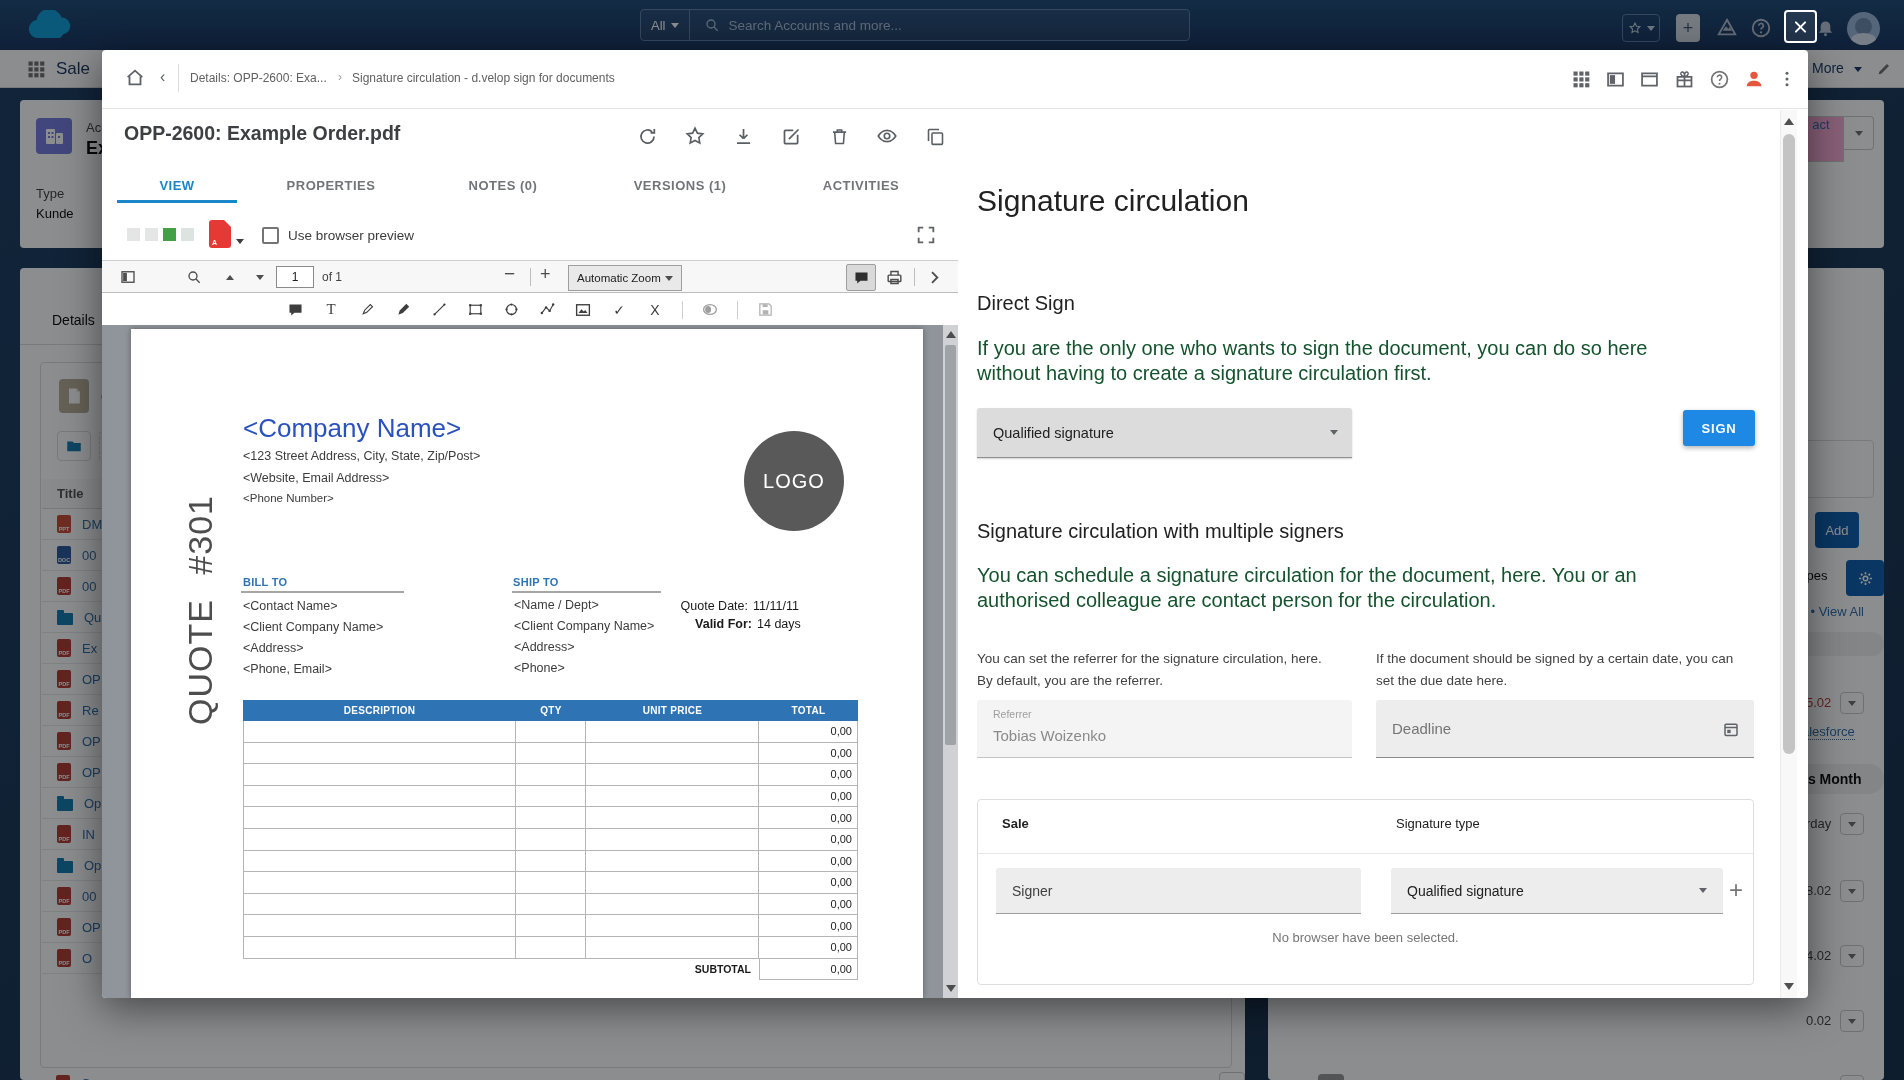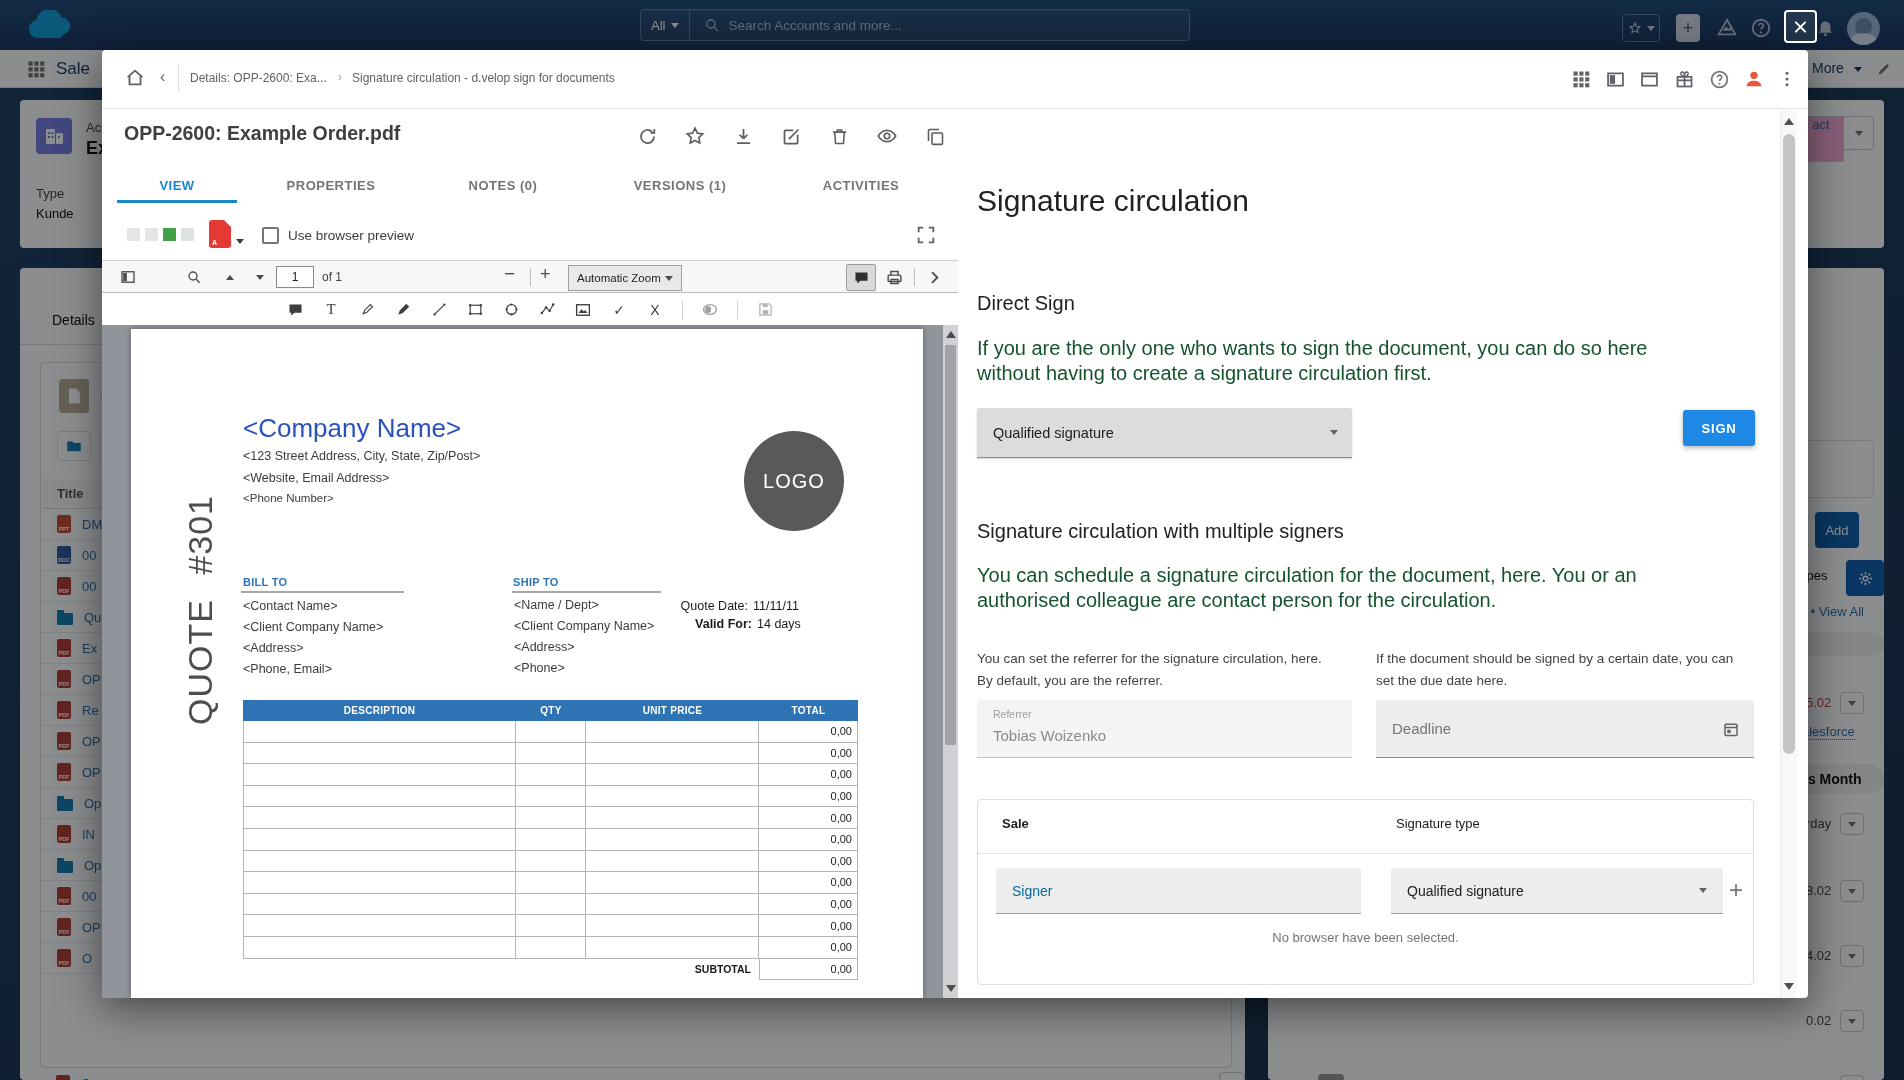--- a/index.html
+++ b/index.html
@@ -856,21 +856,21 @@
     <div class="mfield" style="left:1274px;top:650px;width:378px;background:#ededed;border-bottom:1px solid #8a8a8a">
       <span class="abs" style="left:16px;top:20px;font-size:15px;color:#757575">Deadline</span>
       <svg class="ic abs" style="right:14px;top:20px;width:18px;height:18px;color:#5f6368">
           <use href="#i-cal"></use>
         </svg>
     </div>
     <div class="scard">
       <span class="abs" style="left:24px;top:16px;font-size:13px;font-weight:bold;color:#212121">Sale</span>
       <span class="abs" style="left:418px;top:16px;font-size:13px;font-weight:normal;color:#212121">Signature type</span>
       <div class="abs" style="left:0;top:53px;width:775px;height:1px;background:#e4e4e4"></div>
-      <div class="abs" style="left:18px;top:68px;width:365px;height:46px;background:#ededed;border-bottom:1px solid #9e9e9e;border-radius:3px 3px 0 0;display:flex;align-items:center;padding:0 16px;font-size:14px;color:#0369a1">
+      <div class="abs" style="left:18px;top:68px;width:365px;height:46px;background:#ededed;border-bottom:1px solid #9e9e9e;border-radius:3px 3px 0 0;display:flex;align-items:center;padding:0 16px;font-size:14px;color:#404040">
           <span>Signer</span>
         </div>
       <div class="abs" style="left:413px;top:68px;width:332px;height:46px;background:#ededed;border-bottom:1px solid #9e9e9e;border-radius:3px 3px 0 0;display:flex;align-items:center;padding:0 16px;font-size:14px;color:#212121">
         <span>Qualified signature</span>
           <span class="car" style="margin-left:auto;color:#5f6368"></span>
       </div>
       <span class="abs" style="left:751px;top:78px;font-size:24px;font-weight:300;color:#757575;line-height:24px">+</span>
       <div class="abs" style="left:0;top:130px;width:775px;text-align:center;font-size:13px;color:#757575">No browser have been selected.</div>
     </div>
 

